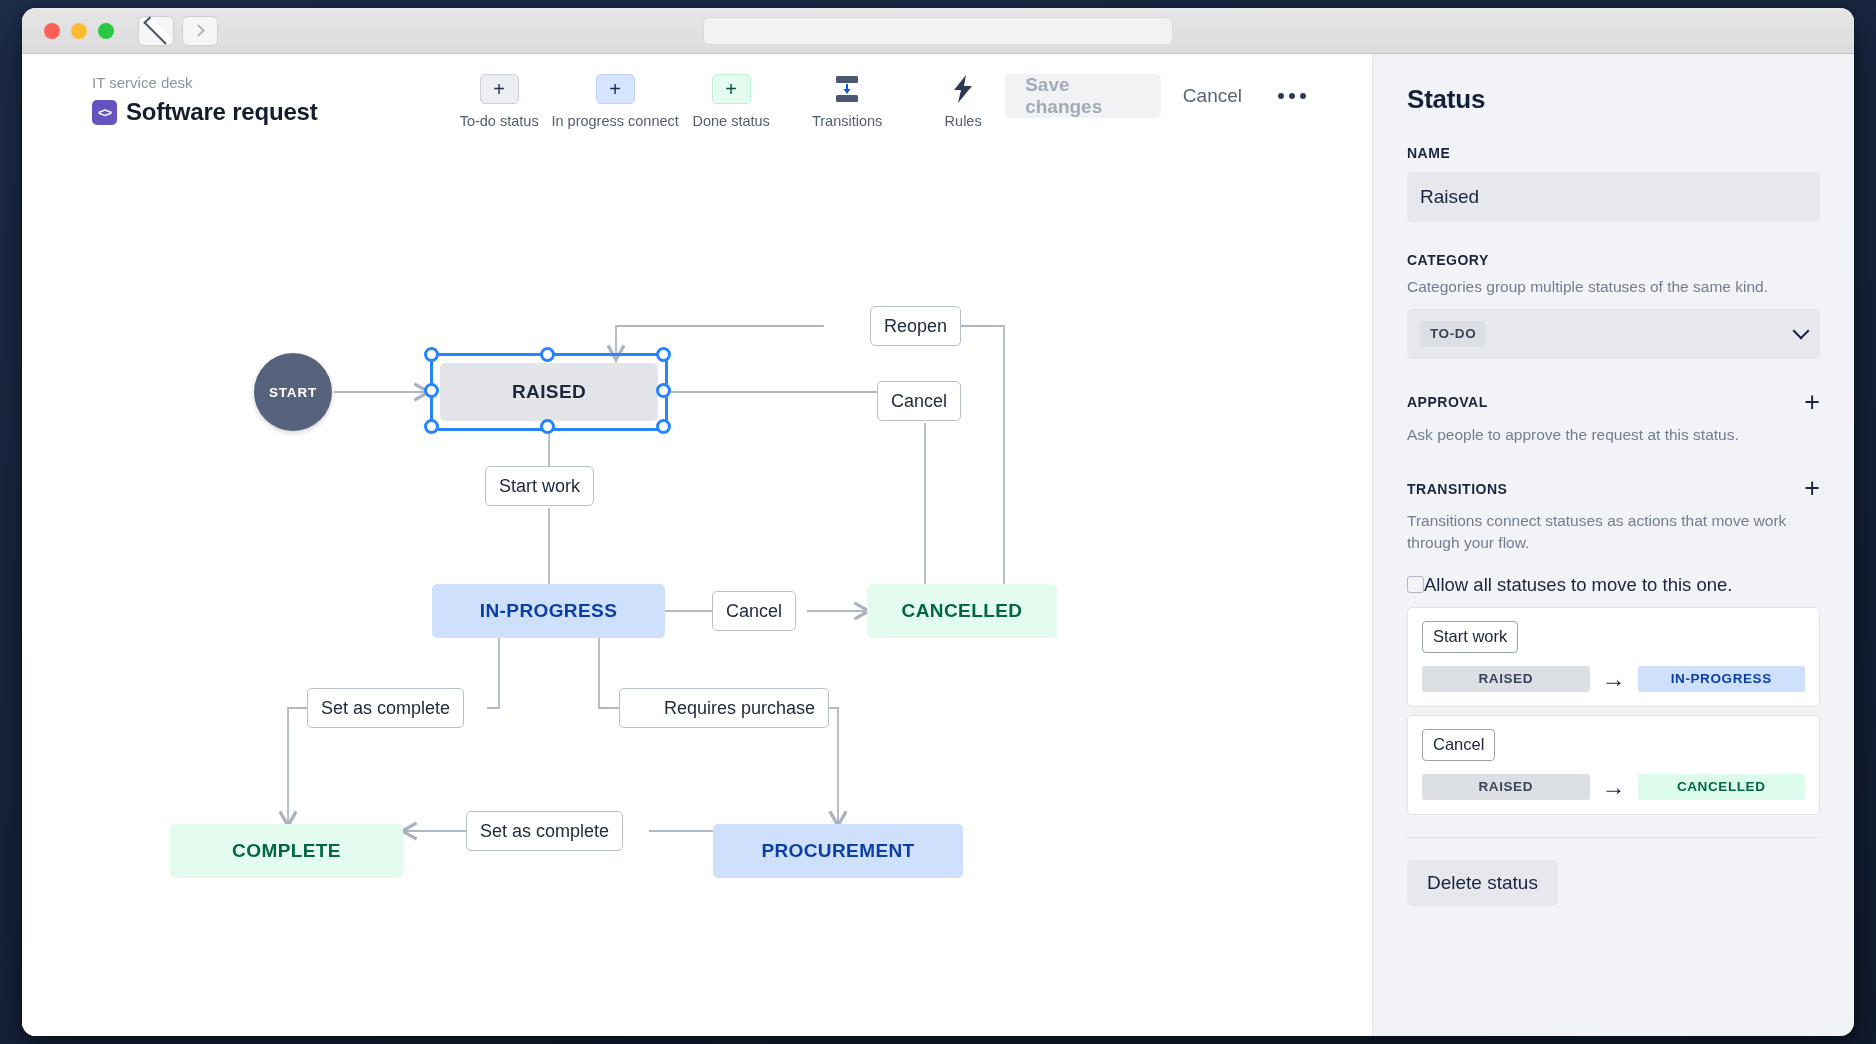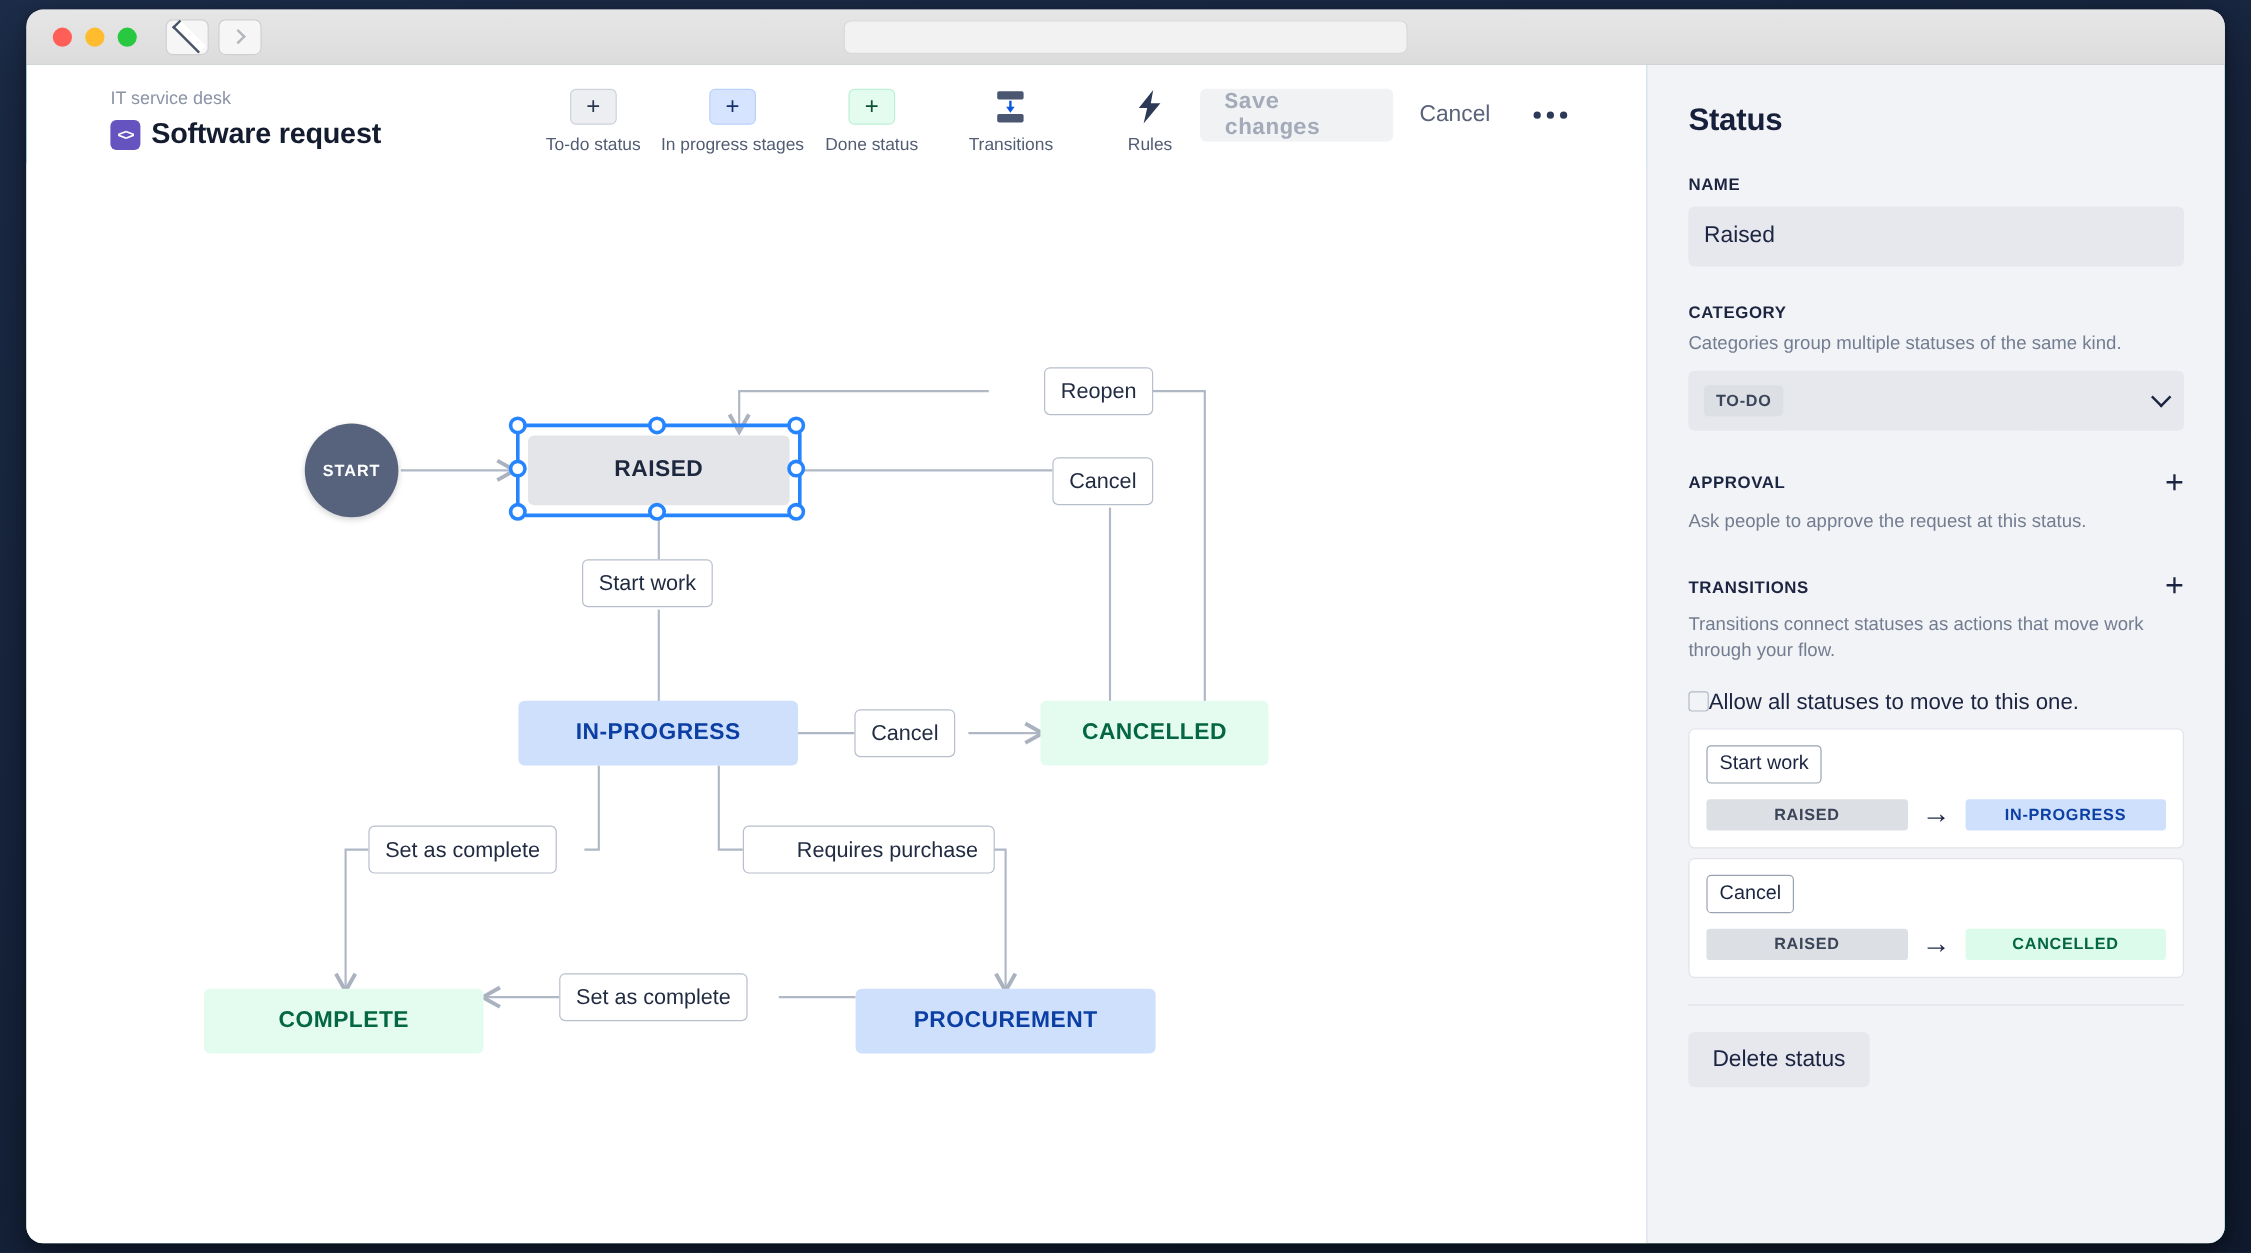--- a/index.html
+++ b/index.html
@@ -44,21 +44,21 @@
   }
   .chev { width: 9px; height: 9px; border-top: 2.2px solid #4a5268; border-right: 2.2px solid #4a5268; }
   .chev.left  { transform: rotate(-135deg); margin-left: 3px; }
   .chev.right { transform: rotate(45deg); margin-right: 3px; border-color: #b3b6bd; }
   .urlbar {
     position: absolute; left: 50%; transform: translateX(-50%);
     width: 470px; height: 28px;
     background: #f2f2f2; border: 1px solid #d9d9d9; border-radius: 6px;
   }
   
-  .app { display: flex; height: 982px; background: #14b8a6; justify-content: flex-end; }
+  .app { display: flex; height: 982px; background: #4d7c0f; justify-content: flex-end; }
   .left { position: relative; flex: 1 1 auto; background: #fff; }
 
   
   .toolbar {
     position: relative; height: 82px;
     display: flex; align-items: flex-start;
     padding: 20px 0 0 0;
   }
   .toolbar-sep {
     position: absolute; left: 70px; right: 58px; top: 97px;
@@ -87,21 +87,21 @@
   .tool-btn.prog  { background: #d6e4ff; border: 1px solid #b9d1fb; color: #13306b; }
   .tool-btn.done  { background: #e3fcef; border: 1px solid #bdf0d6; color: #0d5131; }
   .tool-lbl { margin-top: 9px; font-size: 14.5px; color: #525d73; white-space: nowrap; }
   .tool.icononly .tool-icon { height: 30px; display: flex; align-items: center; justify-content: center; }
 
   .actions { display: flex; align-items: center; gap: 8px; margin-left: auto; margin-right: 52px; }
   .save-btn {
     height: 44px; padding: 0 20px; border-radius: 5px;
     background: #f1f2f4; color: #a3aab8;
     font-size: 19px; font-weight: bold;
-    display: flex; align-items: center; font-family: Liberation Mono, monospace;
+    display: flex; align-items: center;
   }
   .cancel-btn {
     height: 44px; padding: 0 14px;
     color: #5a6379; font-size: 19px;
     display: flex; align-items: center;
   }
   .ellipsis { display: flex; gap: 5px; padding: 0 14px; align-items: center; height: 44px; }
   .ellipsis i { width: 6px; height: 6px; border-radius: 50%; background: #2c3a57; display: block; }
 
   
@@ -248,21 +248,21 @@
             </div>
           </div>
 
           <div class="tools">
             <div class="tool">
               <div class="tool-btn todo">+</div>
               <div class="tool-lbl">To-do status</div>
             </div>
             <div class="tool">
               <div class="tool-btn prog">+</div>
-              <div class="tool-lbl">In progress stages</div>
+              <div class="tool-lbl">In progress connect</div>
             </div>
             <div class="tool">
               <div class="tool-btn done">+</div>
               <div class="tool-lbl">Done status</div>
             </div>
             <div class="tool icononly">
               <div class="tool-icon">
                 <svg width="34" height="30" viewBox="0 0 34 30">
                   <rect x="6" y="2" width="22" height="7" rx="1.5" fill="#4b5670"></rect>
                   <rect x="6" y="21" width="22" height="7" rx="1.5" fill="#4b5670"></rect>

